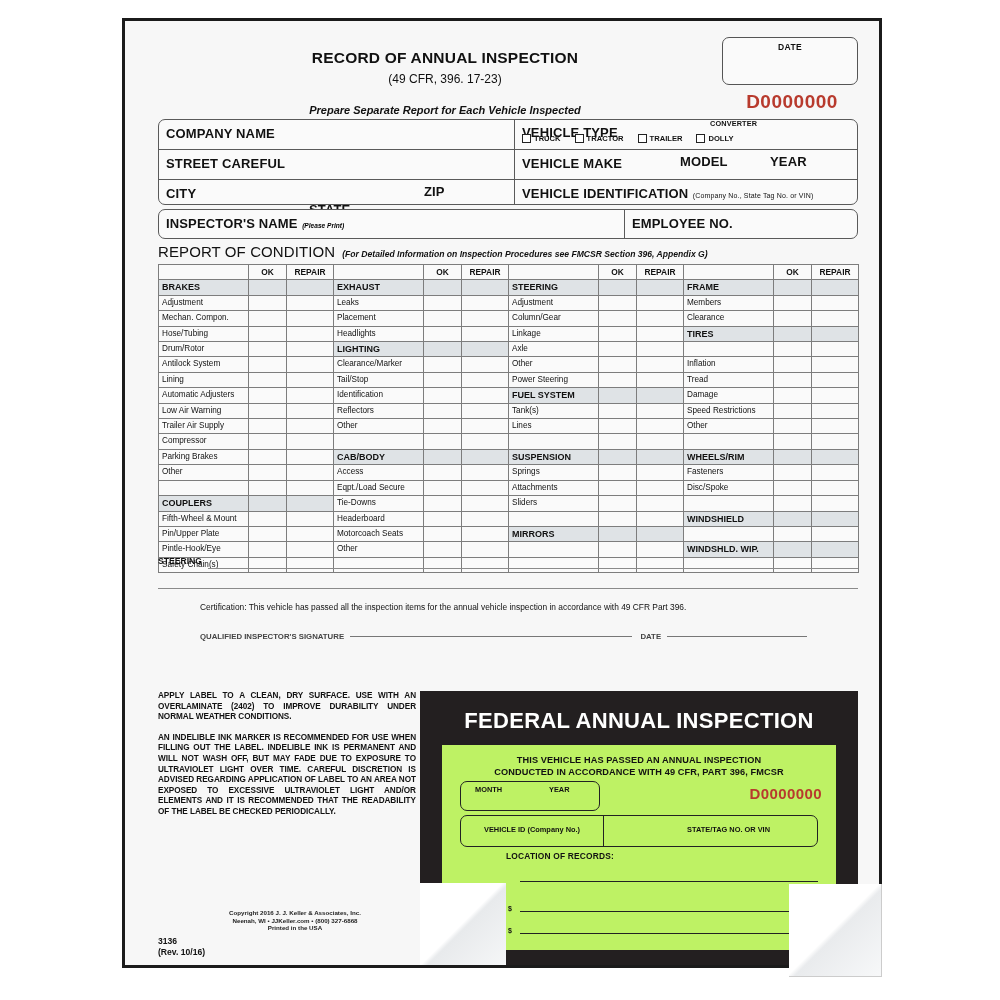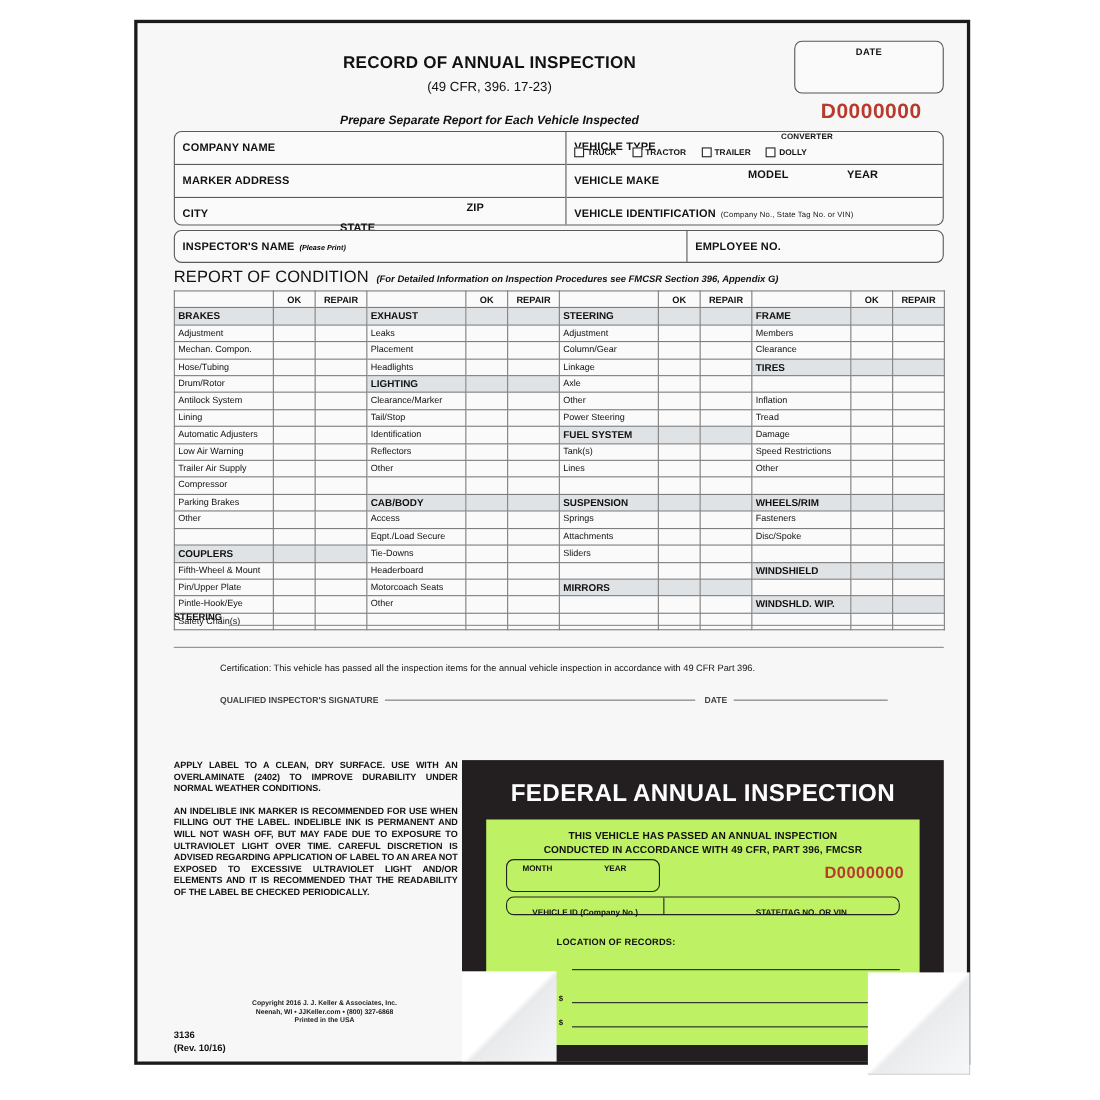--- a/index.html
+++ b/index.html
@@ -42,21 +42,21 @@
   
   #info-block{position:absolute;left:33px;top:98px;width:700px;}
   .infobox{
     border:1.1px solid #5a5a5a;border-radius:7px;background:#fafafa;
     box-sizing:border-box;position:relative;
   }
   #info-main{height:86px;display:flex;}
   #info-left{width:355px;border-right:1.1px solid #5a5a5a;position:relative;}
   #info-right{flex:1;position:relative;}
   .irow{position:relative;box-sizing:border-box;}
-  .lbl-s{font-size:10px;font-weight:bold;color:#111;letter-spacing:.15px;}
+  .lbl-s{font-size:13px;font-weight:bold;color:#111;letter-spacing:.15px;}
   .lbl-n{font-weight:normal;}
   #il1{height:30px;border-bottom:1px solid #5a5a5a;padding:4px 0 0 7px;}
   #il2{height:30px;border-bottom:1px solid #5a5a5a;padding:4px 0 0 7px;}
   #il3{height:26px;padding:4px 0 0 7px;}
   #ir1{height:30px;border-bottom:1px solid #5a5a5a;padding:3px 0 0 7px;}
   #ir2{height:30px;border-bottom:1px solid #5a5a5a;padding:4px 0 0 7px;}
   #ir3{height:26px;padding:4px 0 0 7px;}
   .chk-row{position:absolute;left:7px;top:14px;display:flex;align-items:center;}
   .chk{width:7px;height:7px;border:1px solid #222;display:inline-block;margin-right:3px;background:#fff;}
   .chk-item{display:flex;align-items:center;font-size:7.6px;font-weight:bold;margin-right:14px;color:#111;}
@@ -137,21 +137,21 @@
   #my-box{
     position:absolute;left:18px;top:36px;width:140px;height:30px;
     border:1.3px solid #222;border-radius:7px;box-sizing:border-box;
   }
   #my-box .mlbl{font-size:7.4px;font-weight:bold;color:#111;position:absolute;top:3px;}
   #label-serial{
     position:absolute;right:14px;top:40px;font-size:15px;font-weight:bold;
     color:#b83a2d;letter-spacing:.4px;
   }
   #id-box{
-    position:absolute;left:18px;top:70px;width:358px;height:17px;
+    position:absolute;left:18px;top:70px;width:358px;height:32px;
     border:1.3px solid #222;border-radius:7px;box-sizing:border-box;display:flex;gap:36px;
   }
   #id-left{width:142px;border-right:1.3px solid #222;text-align:center;font-size:7.4px;font-weight:bold;color:#111;line-height:27px;}
   #id-right{flex:1;text-align:center;font-size:7.4px;font-weight:bold;color:#111;line-height:27px;}
   #loc-lbl{position:absolute;left:16px;top:106px;font-size:8.4px;font-weight:bold;color:#111;letter-spacing:.2px;padding-left:48px;}
   .lbl-rule{position:absolute;border-top:1.4px solid #222;}
   .dollar{position:absolute;font-size:7px;color:#111;font-weight:bold;}
   #label-footer{position:absolute;left:22px;top:259px;width:394px;height:19px;background:#231f20;}
 
   
@@ -184,21 +184,21 @@
     <div id="serial-top">D0000000</div>
 
     <div id="info-block">
 
       <div class="infobox" id="info-main">
         <div id="info-left">
           <div class="irow" id="il1">
             <span class="lbl-s">COMPANY NAME</span>
           </div>
           <div class="irow" id="il2">
-            <span class="lbl-s">MARKER ADDRESS</span>
+            <span class="lbl-s">STREET CAREFUL</span>
           </div>
           <div class="irow" id="il3">
             <span class="lbl-s">CITY</span>
             <span class="lbl-s abs" style="left:150px;top:22px;">STATE</span>
             <span class="lbl-s abs" style="left:265px;top:4px;">ZIP</span>
           </div>
         </div>
         <div id="info-right">
           <div class="irow" id="ir1">
             <span class="lbl-s">VEHICLE TYPE</span>

